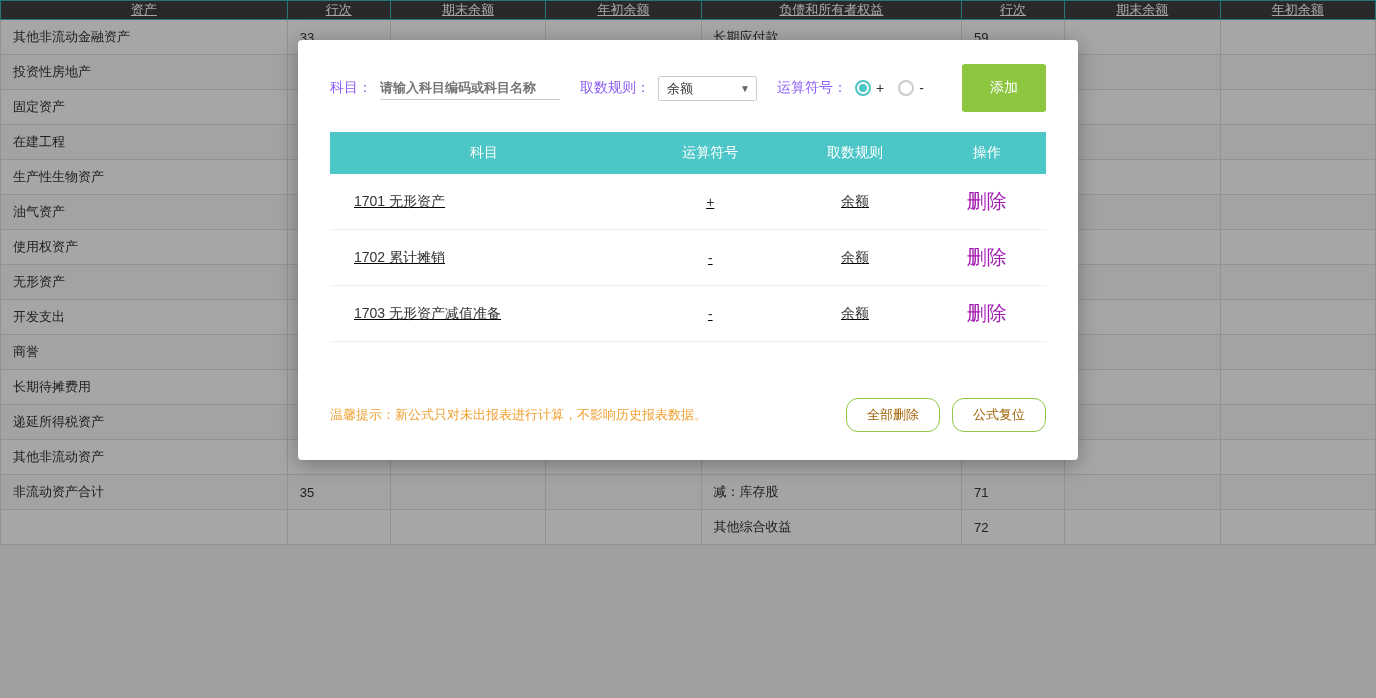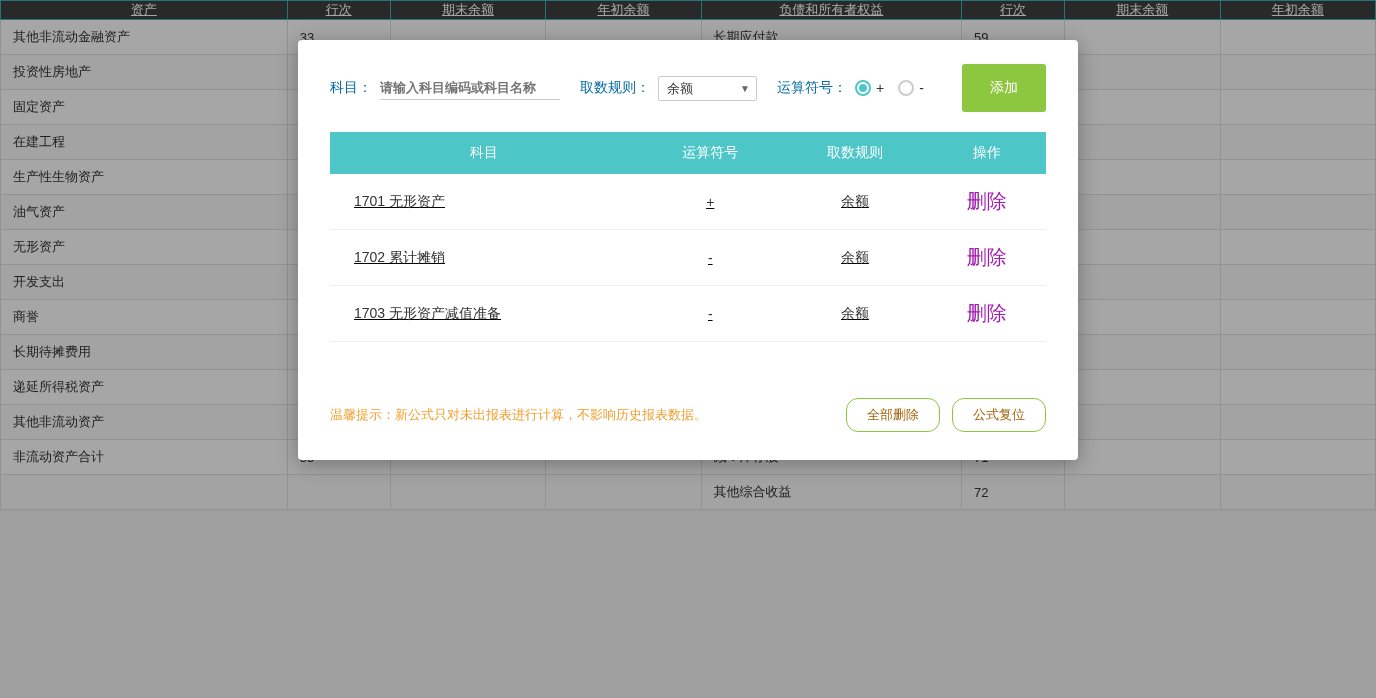--- a/index.html
+++ b/index.html
@@ -109,21 +109,21 @@
       gap: 20px;
     }
 
     .form-group {
       display: flex;
       align-items: center;
       gap: 8px;
     }
 
     .form-label {
-      color: #0369a1;
+      color: #8b5cf6;
       white-space: nowrap;
       font-size: 14px;
     }
 
     .form-input {
       border: none;
       border-bottom: 1px solid #ccc;
       outline: none;
       padding: 4px 0;
       width: 180px;
@@ -360,20 +360,30 @@
         <td></td>
         <td></td>
         <td></td>
         <td></td>
         <td></td>
         <td></td>
         <td></td>
       </tr>
       <tr>
         <td>油气资产</td>
+        <td></td>
+        <td></td>
+        <td></td>
+        <td></td>
+        <td></td>
+        <td></td>
+        <td></td>
+      </tr>
+      <tr>
+        <td>使用权资产</td>
         <td></td>
         <td></td>
         <td></td>
         <td></td>
         <td></td>
         <td></td>
         <td></td>
       </tr>
       <tr>
         <td>无形资产</td>

